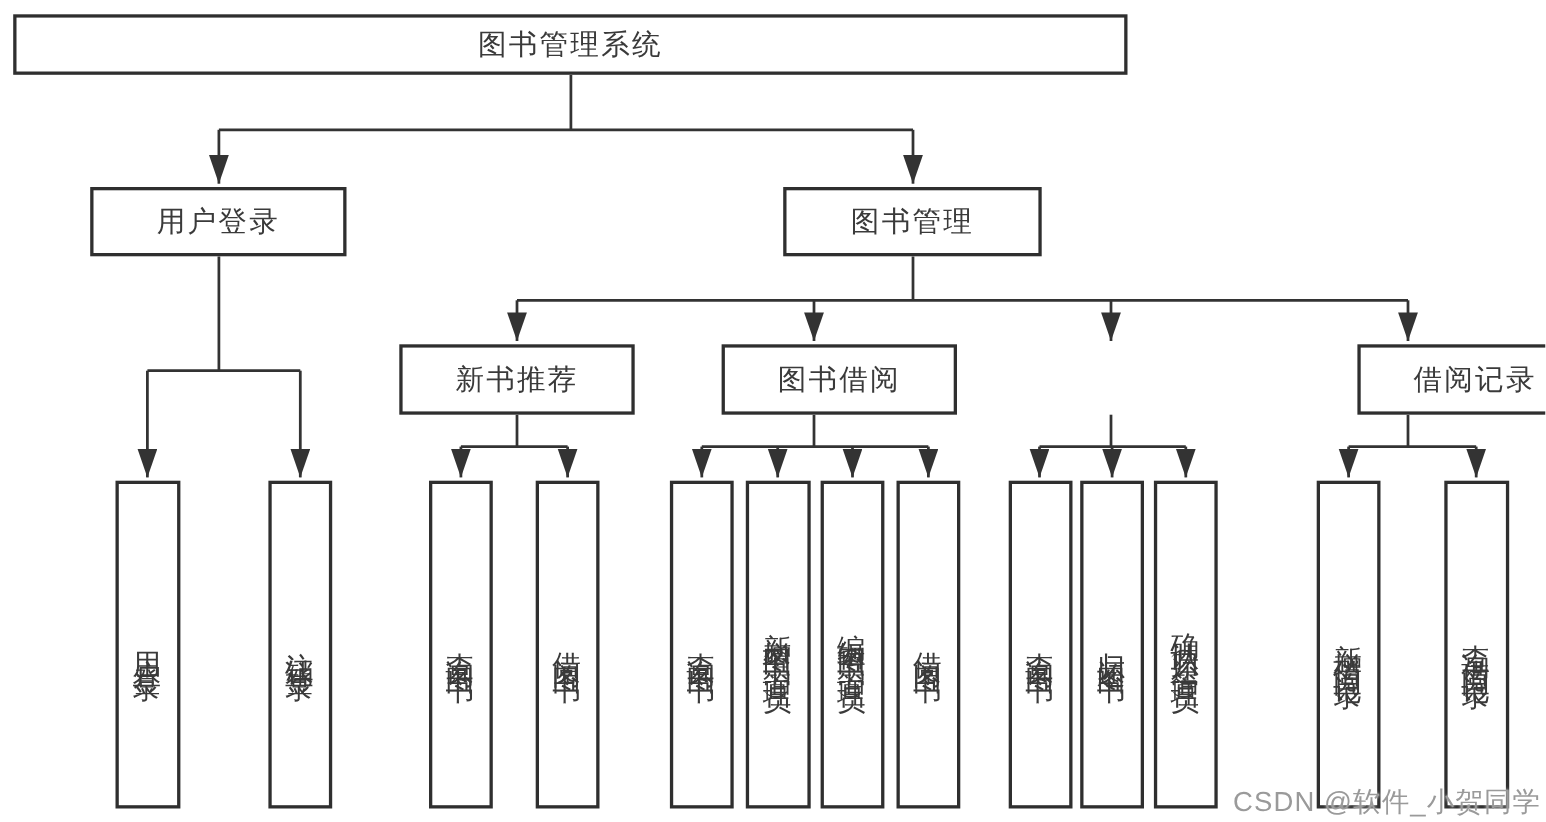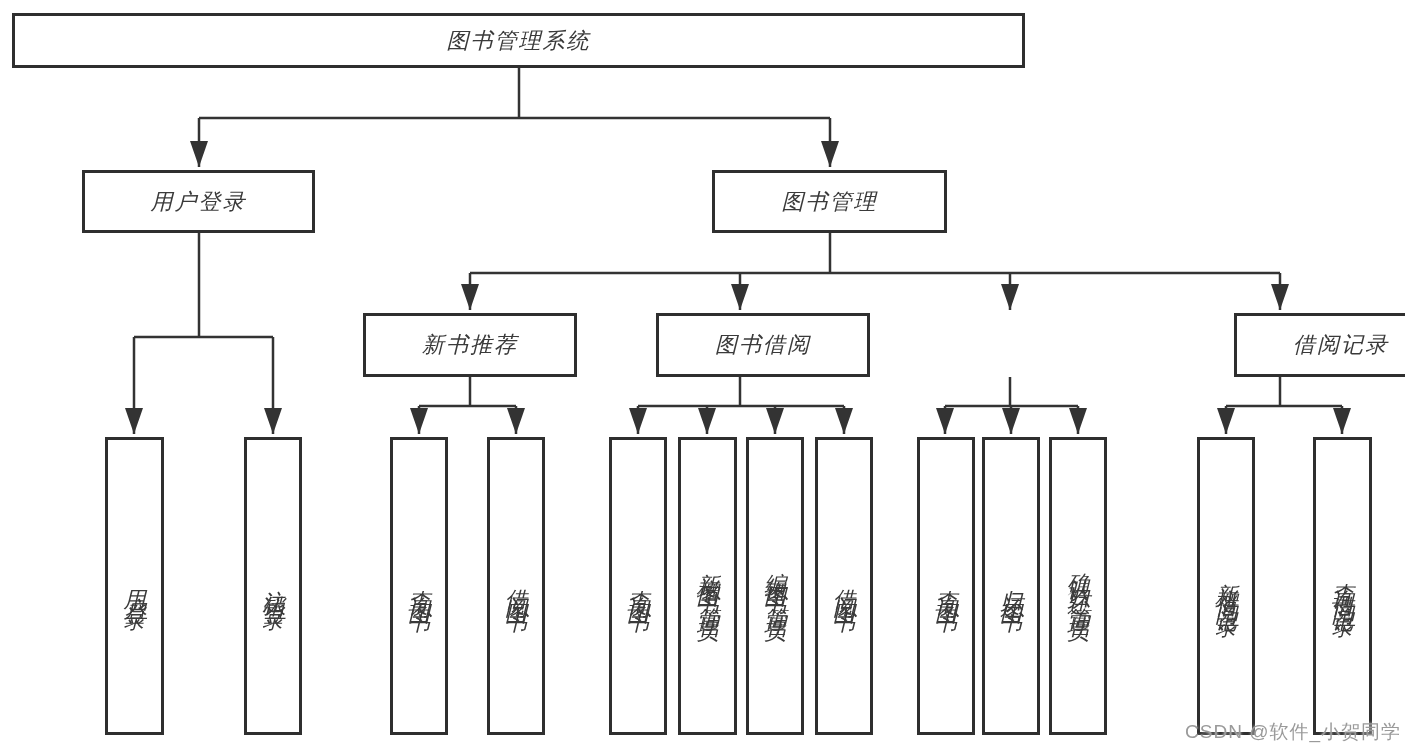--- a/index.html
+++ b/index.html
@@ -17,40 +17,39 @@
     width: 1405px; height: 747px;
     z-index: 1;
   }
   .connector-layer line { stroke: #333333; stroke-width: 2.5; }
   .node {
     position: absolute;
     box-sizing: border-box;
     background: #ffffff;
     border: 3px solid #2f2f2f;
     color: #3a3a3a;
-    font-size: 22px;
+    font-size: 26px;
     display: flex;
     align-items: center;
     justify-content: center;
     z-index: 2;
     letter-spacing: 2px;
     white-space: nowrap;
-    font-style: italic;
   }
   .node.v {
     writing-mode: vertical-rl;
     text-orientation: mixed;
     letter-spacing: 7px;
     white-space: normal;
   }
   .watermark {
     position: absolute;
     right: 4px;
     bottom: 2px;
-    font-size: 19px;
+    font-size: 25px;
     letter-spacing: 1px;
     color: #9a9a9a;
     text-shadow: 0 0 3px rgba(255,255,255,0.9);
     z-index: 5;
   }
 </style>
 </head>
 <body>
 
 <div class="canvas">

